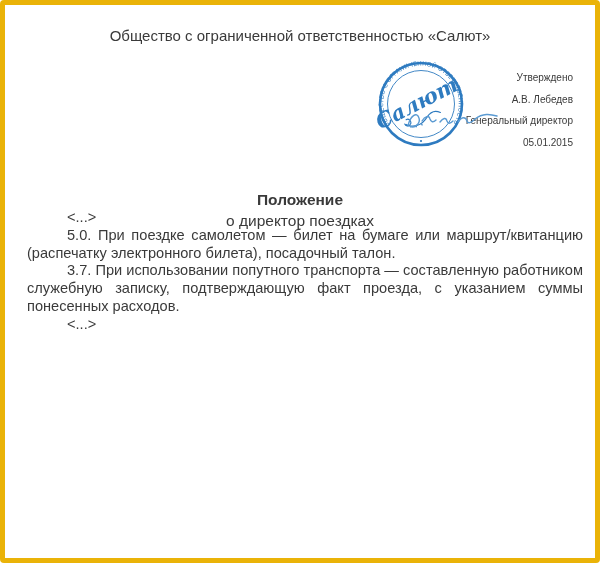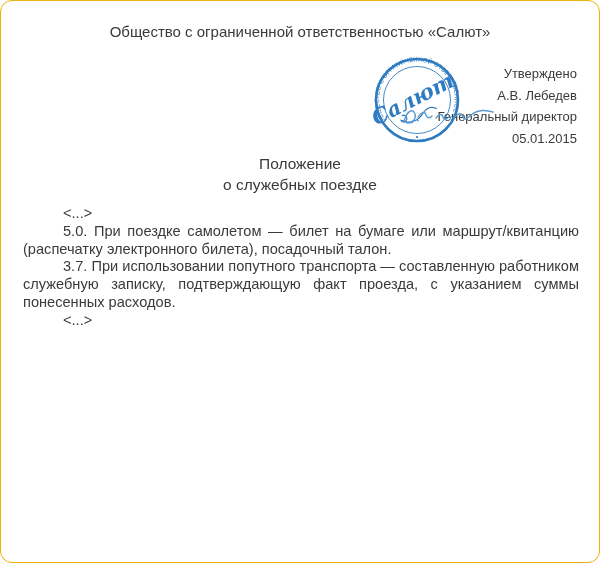--- a/index.html
+++ b/index.html
@@ -2,55 +2,55 @@
 <html lang="ru"><head>
 <meta charset="utf-8">
 <style>
   html, body { margin: 0; padding: 0; background: #fff; }
   .page {
     position: relative;
     width: 600px;
     height: 563px;
     box-sizing: border-box;
     background: #ffffff;
-    border: 1px solid #eab308;
-    border-radius: 12px;
+    border: 5px solid #eab308;
+    border-radius: 4px;
     overflow: hidden;
     font-family: "Liberation Sans", sans-serif;
     color: #3a3a3a;
   }
   .org-name {
     position: absolute;
     top: 22px; left: 0;
     width: 100%;
     text-align: center;
     font-size: 15px;
   }
   .approval {
     position: absolute;
     top: 62px; right: 22px;
     text-align: right;
-    font-size: 13px;
+    font-size: 10px;
     line-height: 21.5px;
     white-space: nowrap;
   }
   .stamp {
     position: absolute;
     left: 366px; top: 54px;
     width: 130px; height: 94px;
   }
   .doc-title {
     position: absolute;
     top: 152px; left: 0;
     width: 100%;
     text-align: center;
     font-size: 15.5px;
     line-height: 21px;
   }
-  .doc-title .t1 { font-weight: normal; }
+  .doc-title .t1 { font-weight: bold; margin-top: 32px; }
   .body-text {
     position: absolute;
     top: 204px; left: 22px;
     width: 556px;
     font-size: 14.6px;
     line-height: 17.75px;
     text-align: justify;
     hyphens: manual;
   }
   .body-text p { margin: 0; text-indent: 40px; }
@@ -94,21 +94,21 @@
       <path d="M37,67 c2,-10 9,-15 11,-8 c2,6 -6,11 -9,8
                m12,-5 c3,-5 7,-6 8,-2 c1,3 3,4 6,1
                m4,2 c3,-4 6,-5 7,-1 c1,3 3,3 6,0
                m5,1 c4,-6 8,-5 9,-1 c1,3 4,2 8,-2
                c8,-6 15,-5 22,-3" fill="none" stroke-width="1.4" stroke-linecap="round" stroke="#5a9ad2"></path>
     </svg>
   </div>
 
   <div class="doc-title">
     <div class="t1">Положение</div>
-    <div class="t2">о служебных поездке</div>
+    <div class="t2">о директор поездках</div>
   </div>
 
   <div class="body-text">
     <p>&lt;...&gt;</p>
     <p>5.0. При поездке самолетом — билет на бумаге или маршрут/квитанцию (рас­печатку электронного билета), посадочный талон.</p>
     <p>3.7. При использовании попутного транспорта — составленную работником служебную записку, подтверждающую факт проезда, с указанием суммы понесен­ных расходов.</p>
     <p>&lt;...&gt;</p>
   </div>
 
 </div>

